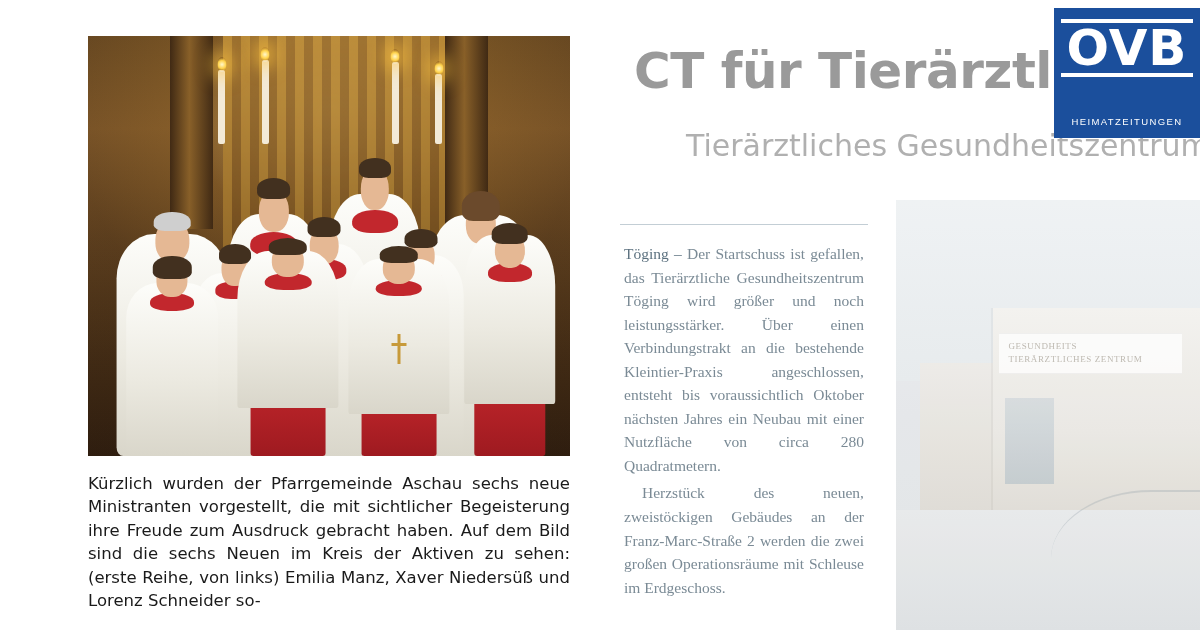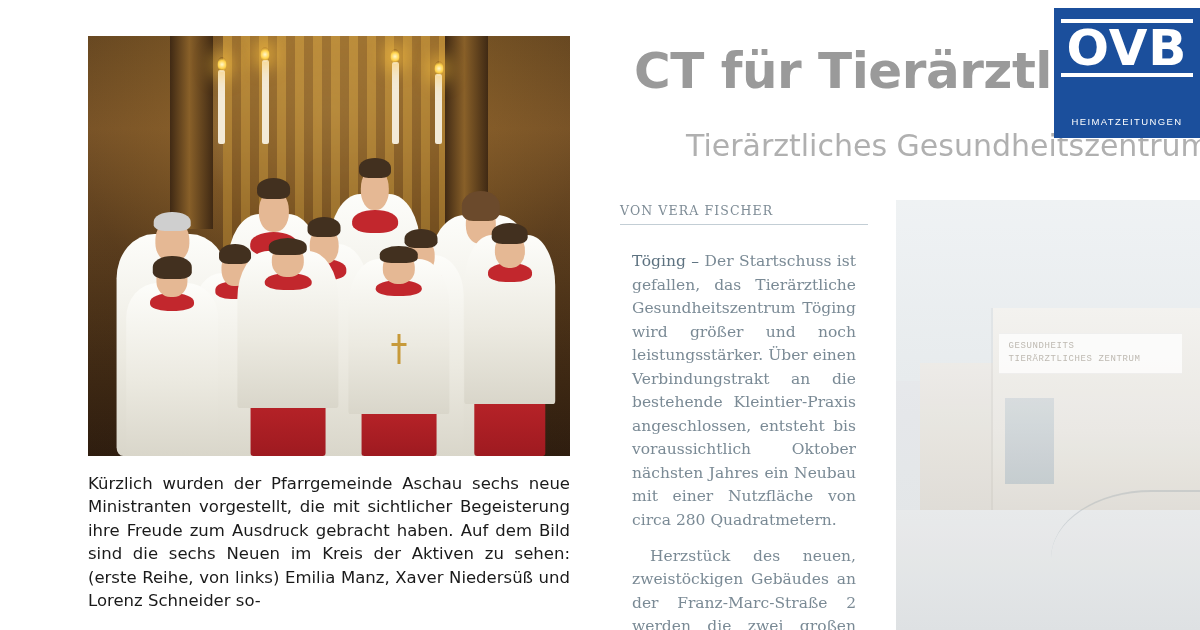--- a/index.html
+++ b/index.html
@@ -225,21 +225,21 @@
     width: 248px;
     font-family: "DejaVu Serif", serif;
     font-size: 15.5px;
     line-height: 1.52;
     color: #7a8a95;
     text-align: justify;
     -webkit-hyphens: auto;
     hyphens: auto;
   }
   .col-text .lead { color: #5d7280; }
-  .col-text p { margin: 12px; text-indent: 0; }
+  .col-text p { margin: 4px; text-indent: 0; font-family: Liberation Serif, serif; }
   .col-text p + p { margin-top: 0; text-indent: 18px; }
 
   
   .building {
     position: absolute;
     left: 296px;
     top: 200px;
     width: 304px;
     height: 430px;
     background: linear-gradient(180deg, #eceef0 0%, #e3e6e9 50%, #dfe2e5 100%);
@@ -275,21 +275,21 @@
     width: 60%;
     height: 9%;
     background: rgba(255,255,255,0.75);
     border-top: 1px solid rgba(0,0,0,0.05);
     border-bottom: 1px solid rgba(0,0,0,0.05);
   }
   .building .sign {
     position: absolute;
     left: 37%;
     top: 32.5%;
-    font-family: Liberation Mono, monospace;
+    font-family: Liberation Serif, serif;
     font-size: 9px;
     letter-spacing: .6px;
     color: #b9b4ab;
     line-height: 1.5;
   }
   .building .glass {
     position: absolute;
     left: 36%;
     top: 46%;
     width: 16%;
@@ -460,21 +460,20 @@
 
 
     <div class="body-left">Kürzlich wurden der Pfarrgemeinde Aschau sechs neue Ministranten vorgestellt, die mit sichtlicher Begeisterung ihre Freude zum Ausdruck gebracht haben. Auf dem Bild sind die sechs Neuen im Kreis der Aktiven zu sehen: (erste Reihe, von links) Emilia Manz, Xaver Niedersüß und Lorenz Schneider so-</div>
   </div>
 
   <div class="right-area">
 
     <div class="big-title">CT für Tierärztliche</div>
     <div class="big-sub">Tierärztliches Gesundheitszentrum</div>
 
-    <div class="byline">VON VERA FISCHER</div>
     <div class="byline-rule"></div>
 
     <div class="col-text">
       <p><span class="lead">Töging –</span><span> Der Startschuss ist gefallen, das Tierärztliche Gesundheitszentrum Töging wird größer und noch leistungsstärker. Über einen Verbindungstrakt an die bestehende Kleintier-Praxis angeschlossen, entsteht bis voraussichtlich Oktober nächsten Jahres ein Neubau mit einer Nutzfläche von circa 280 Quadratmetern.</span></p>
       <p>Herzstück des neuen, zweistöckigen Gebäudes an der Franz-Marc-Straße 2 werden die zwei großen Operationsräume mit Schleuse im Erdgeschoss.</p>
     </div>
 
     <div class="building">
       <div class="sky"></div>
       <div class="block2"></div>

